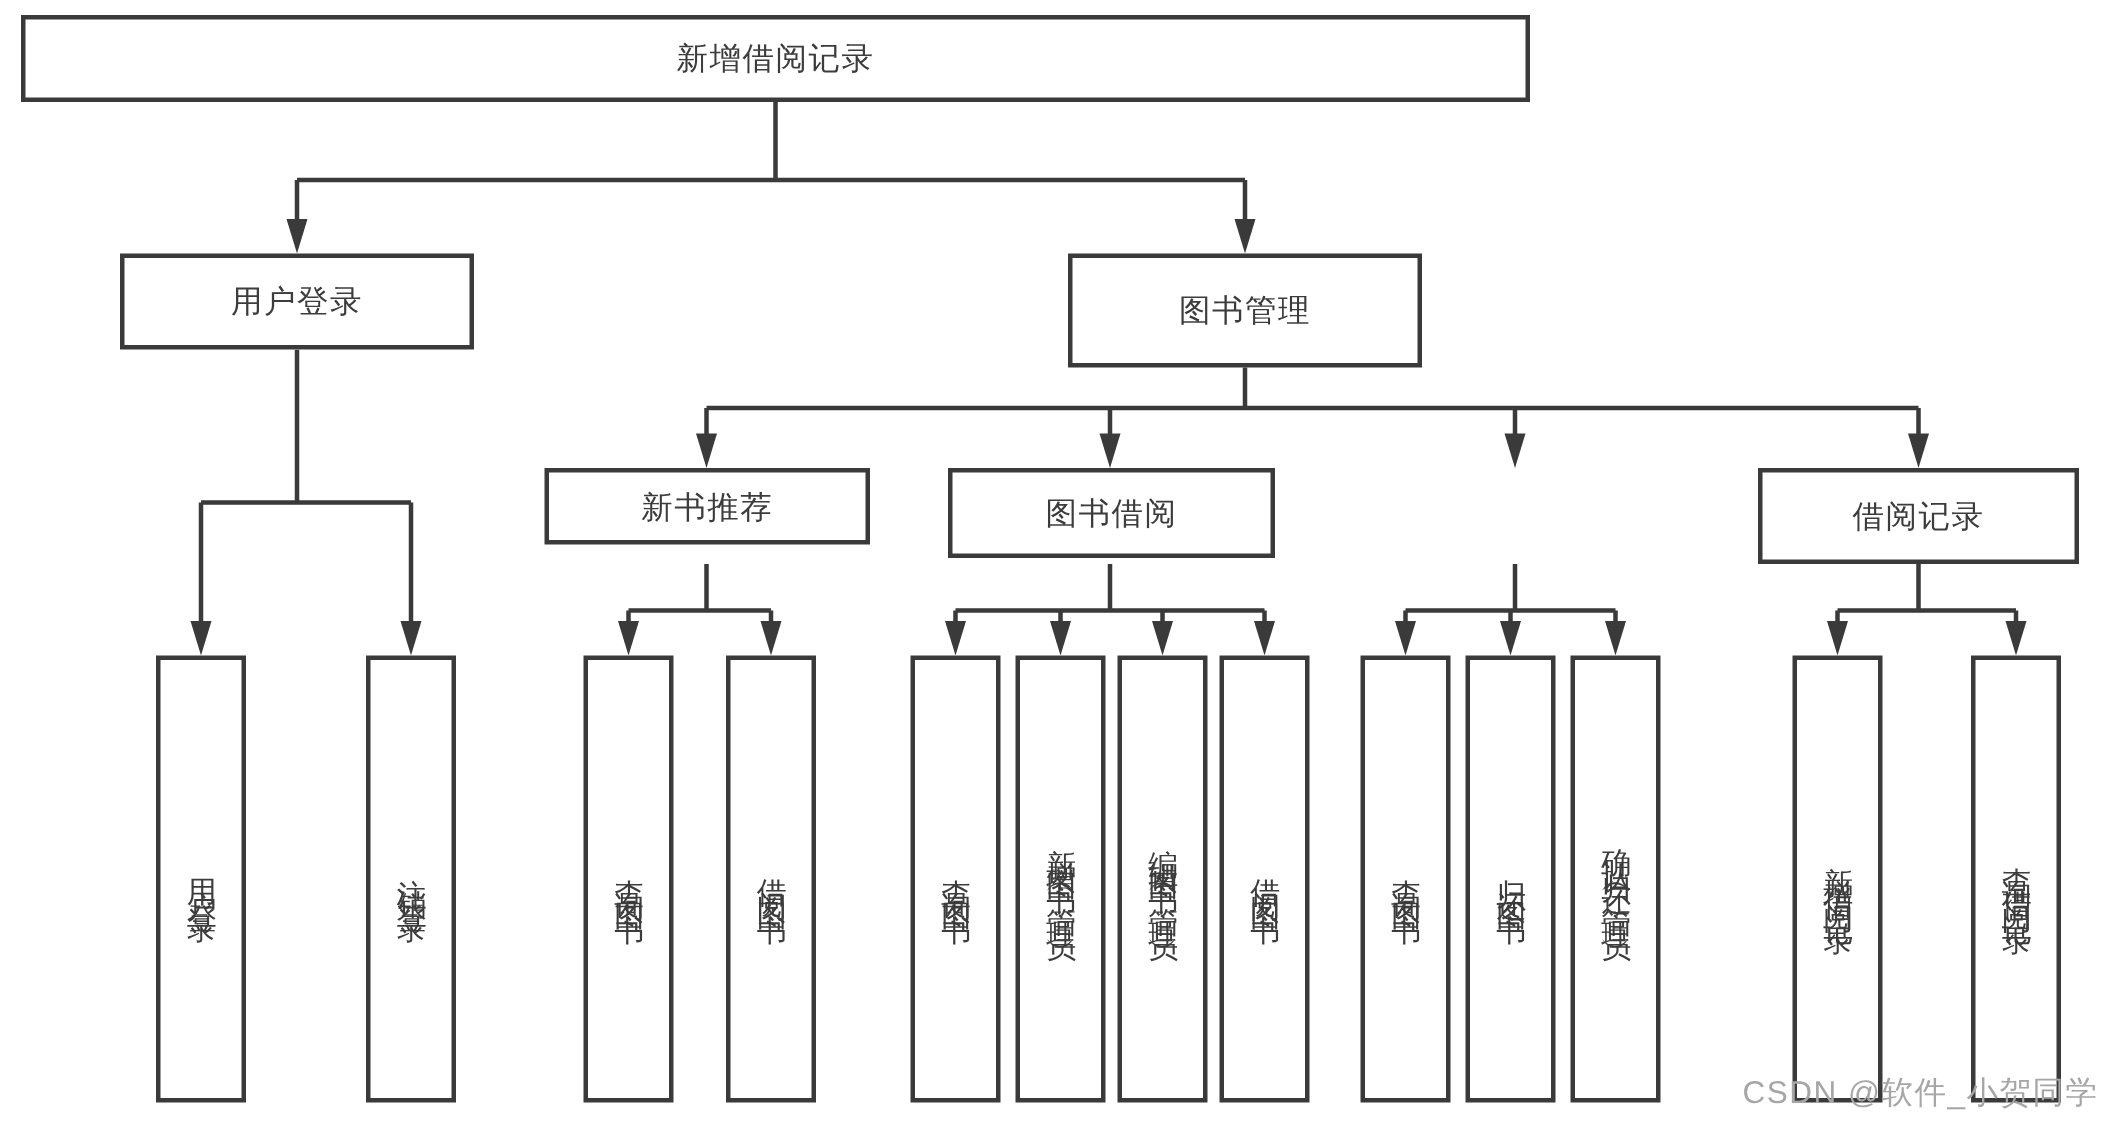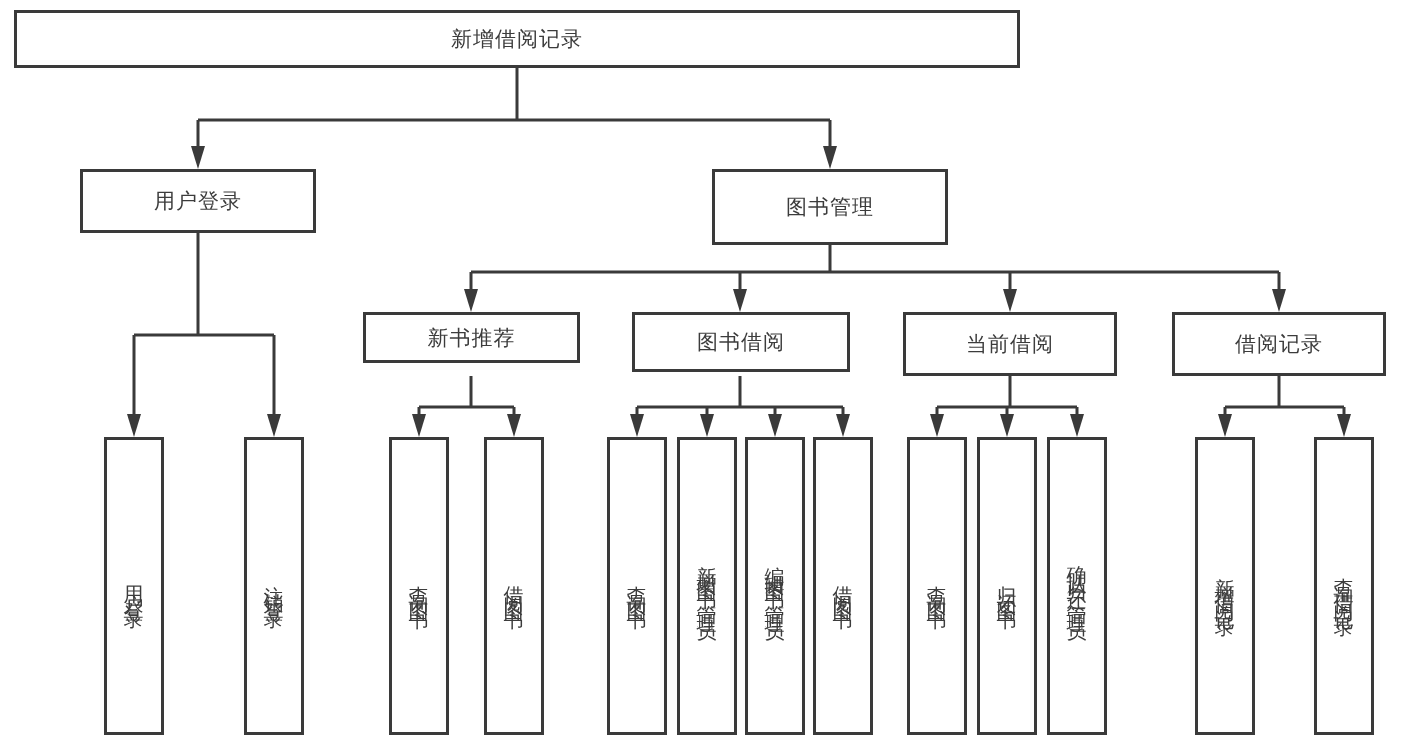--- a/index.html
+++ b/index.html
@@ -106,23 +106,20 @@
   <div class="node" style="left:712px; top:169px; width:236px; height:76px">
     <span class="hlabel">图书管理</span>
   </div>
 
   <div class="node" style="left:363px; top:312px; width:217px; height:51px">
     <span class="hlabel">新书推荐</span>
   </div>
   <div class="node" style="left:632px; top:312px; width:218px; height:60px">
     <span class="hlabel">图书借阅</span>
   </div>
-  <div class="node" style="left:903px; top:312px; width:214px; height:64px">
-    <span class="hlabel">当前借阅</span>
-  </div>
   <div class="node" style="left:1172px; top:312px; width:214px; height:64px">
     <span class="hlabel">借阅记录</span>
   </div>
 
   <div class="node leaf" style="left:104px; top:437px; width:60px; height:298px">
     <span class="vlabel">用户登录</span>
   </div>
   <div class="node leaf" style="left:244px; top:437px; width:60px; height:298px">
     <span class="vlabel">注销登录</span>
   </div>
@@ -157,14 +154,15 @@
     <span class="vlabel">确认归还（管理员）</span>
   </div>
 
   <div class="node leaf" style="left:1195px; top:437px; width:60px; height:298px">
     <span class="vlabel">新增借阅记录</span>
   </div>
   <div class="node leaf" style="left:1314px; top:437px; width:60px; height:298px">
     <span class="vlabel">查询借阅记录</span>
   </div>
 
+  <div class="watermark">CSDN @软件_小贺同学</div>
 
 </div>
 
 </body></html>

